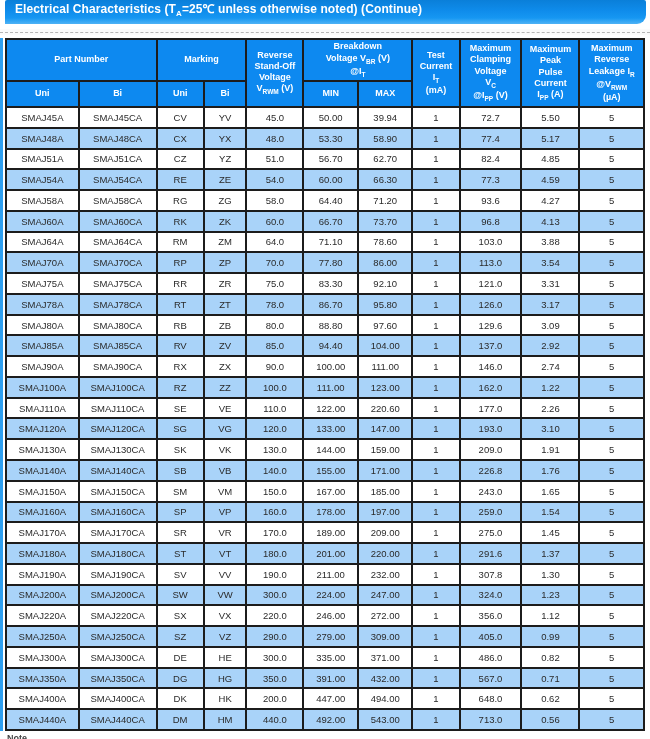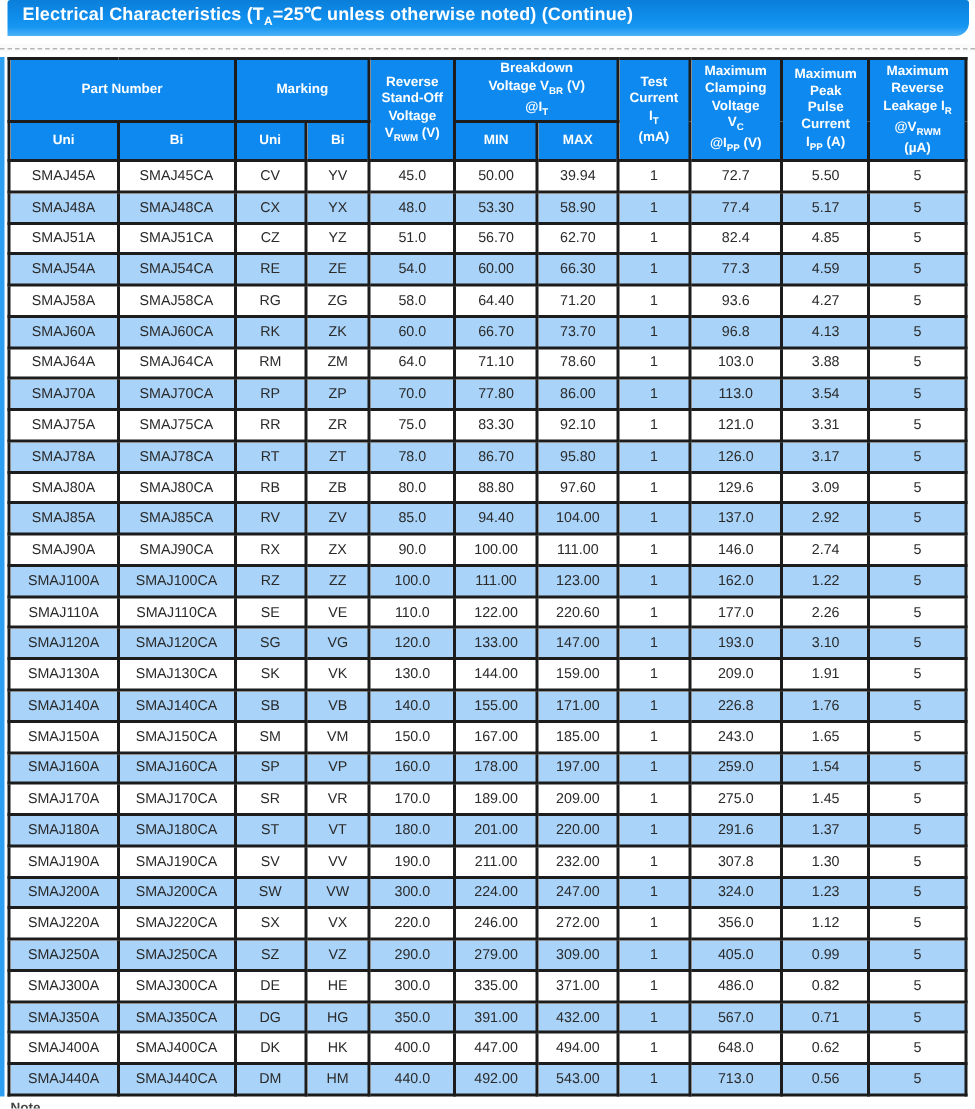--- a/index.html
+++ b/index.html
@@ -471,21 +471,21 @@
           <td>1</td>
           <td>567.0</td>
           <td>0.71</td>
           <td>5</td>
         </tr>
         <tr>
           <td>SMAJ400A</td>
           <td>SMAJ400CA</td>
           <td>DK</td>
           <td>HK</td>
-          <td>400.0</td>
+          <td>200.0</td>
           <td>447.00</td>
           <td>494.00</td>
           <td>1</td>
           <td>648.0</td>
           <td>0.62</td>
           <td>5</td>
         </tr>
         <tr class="alt">
           <td>SMAJ440A</td>
           <td>SMAJ440CA</td>

